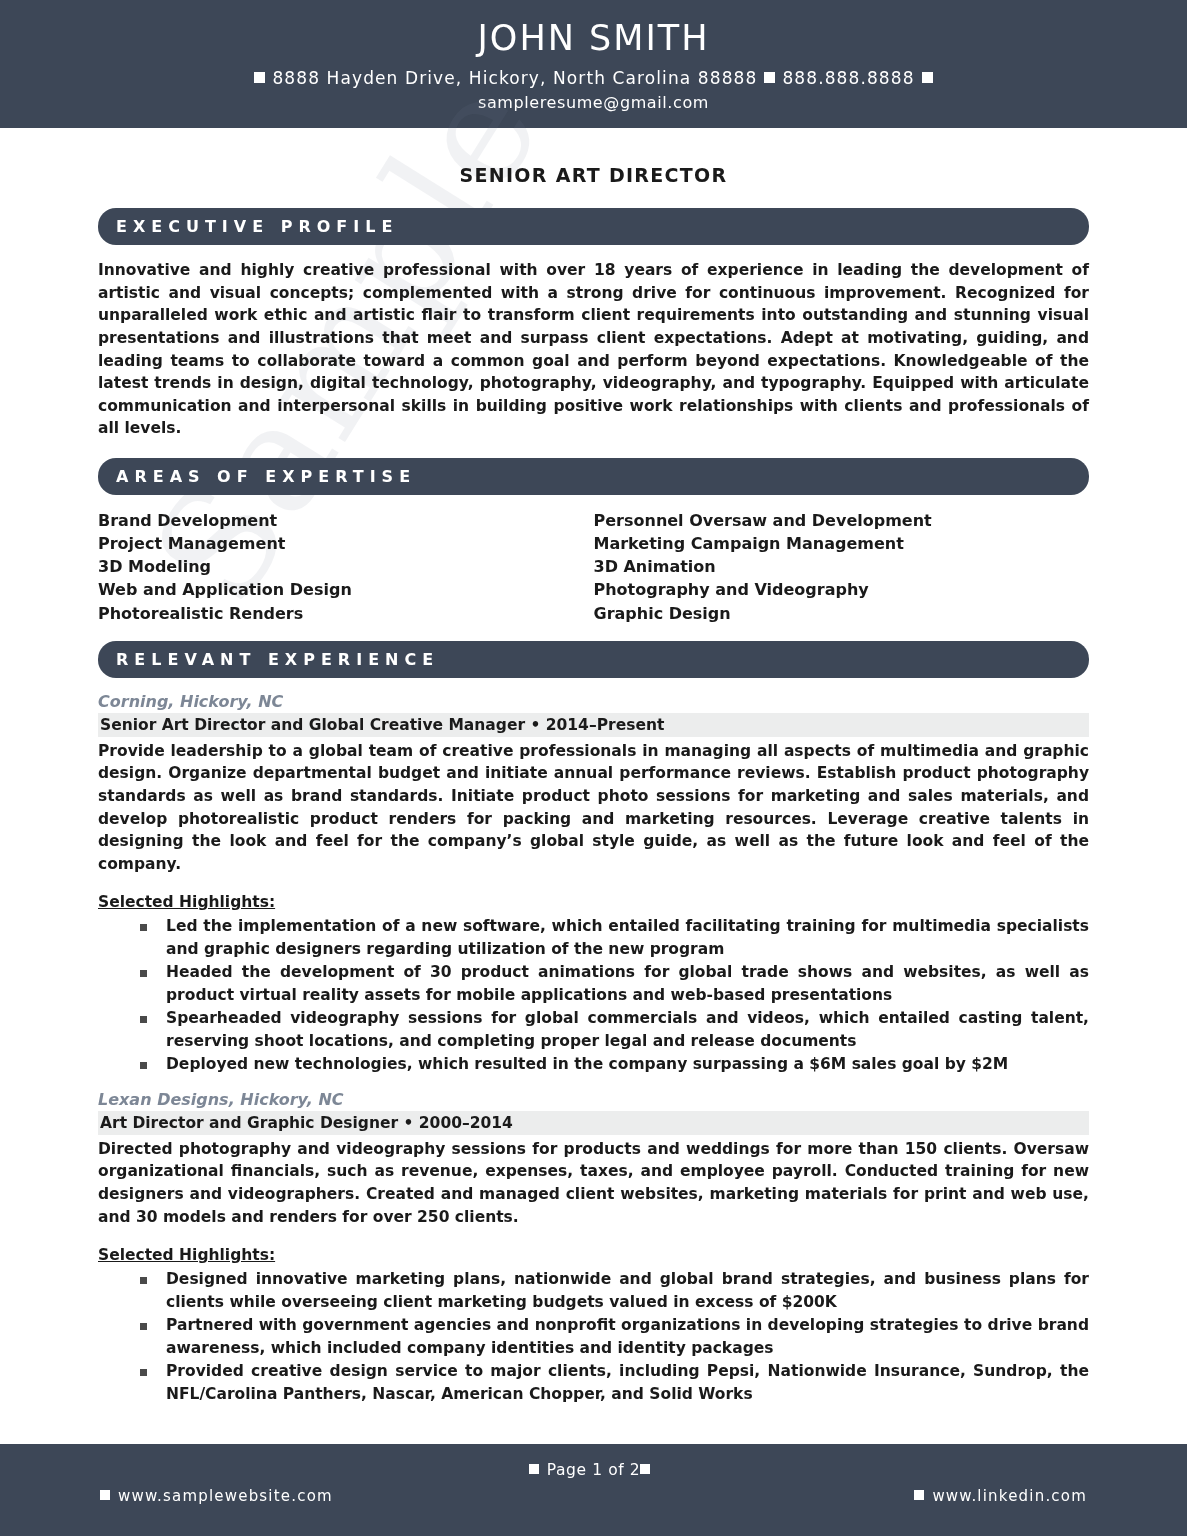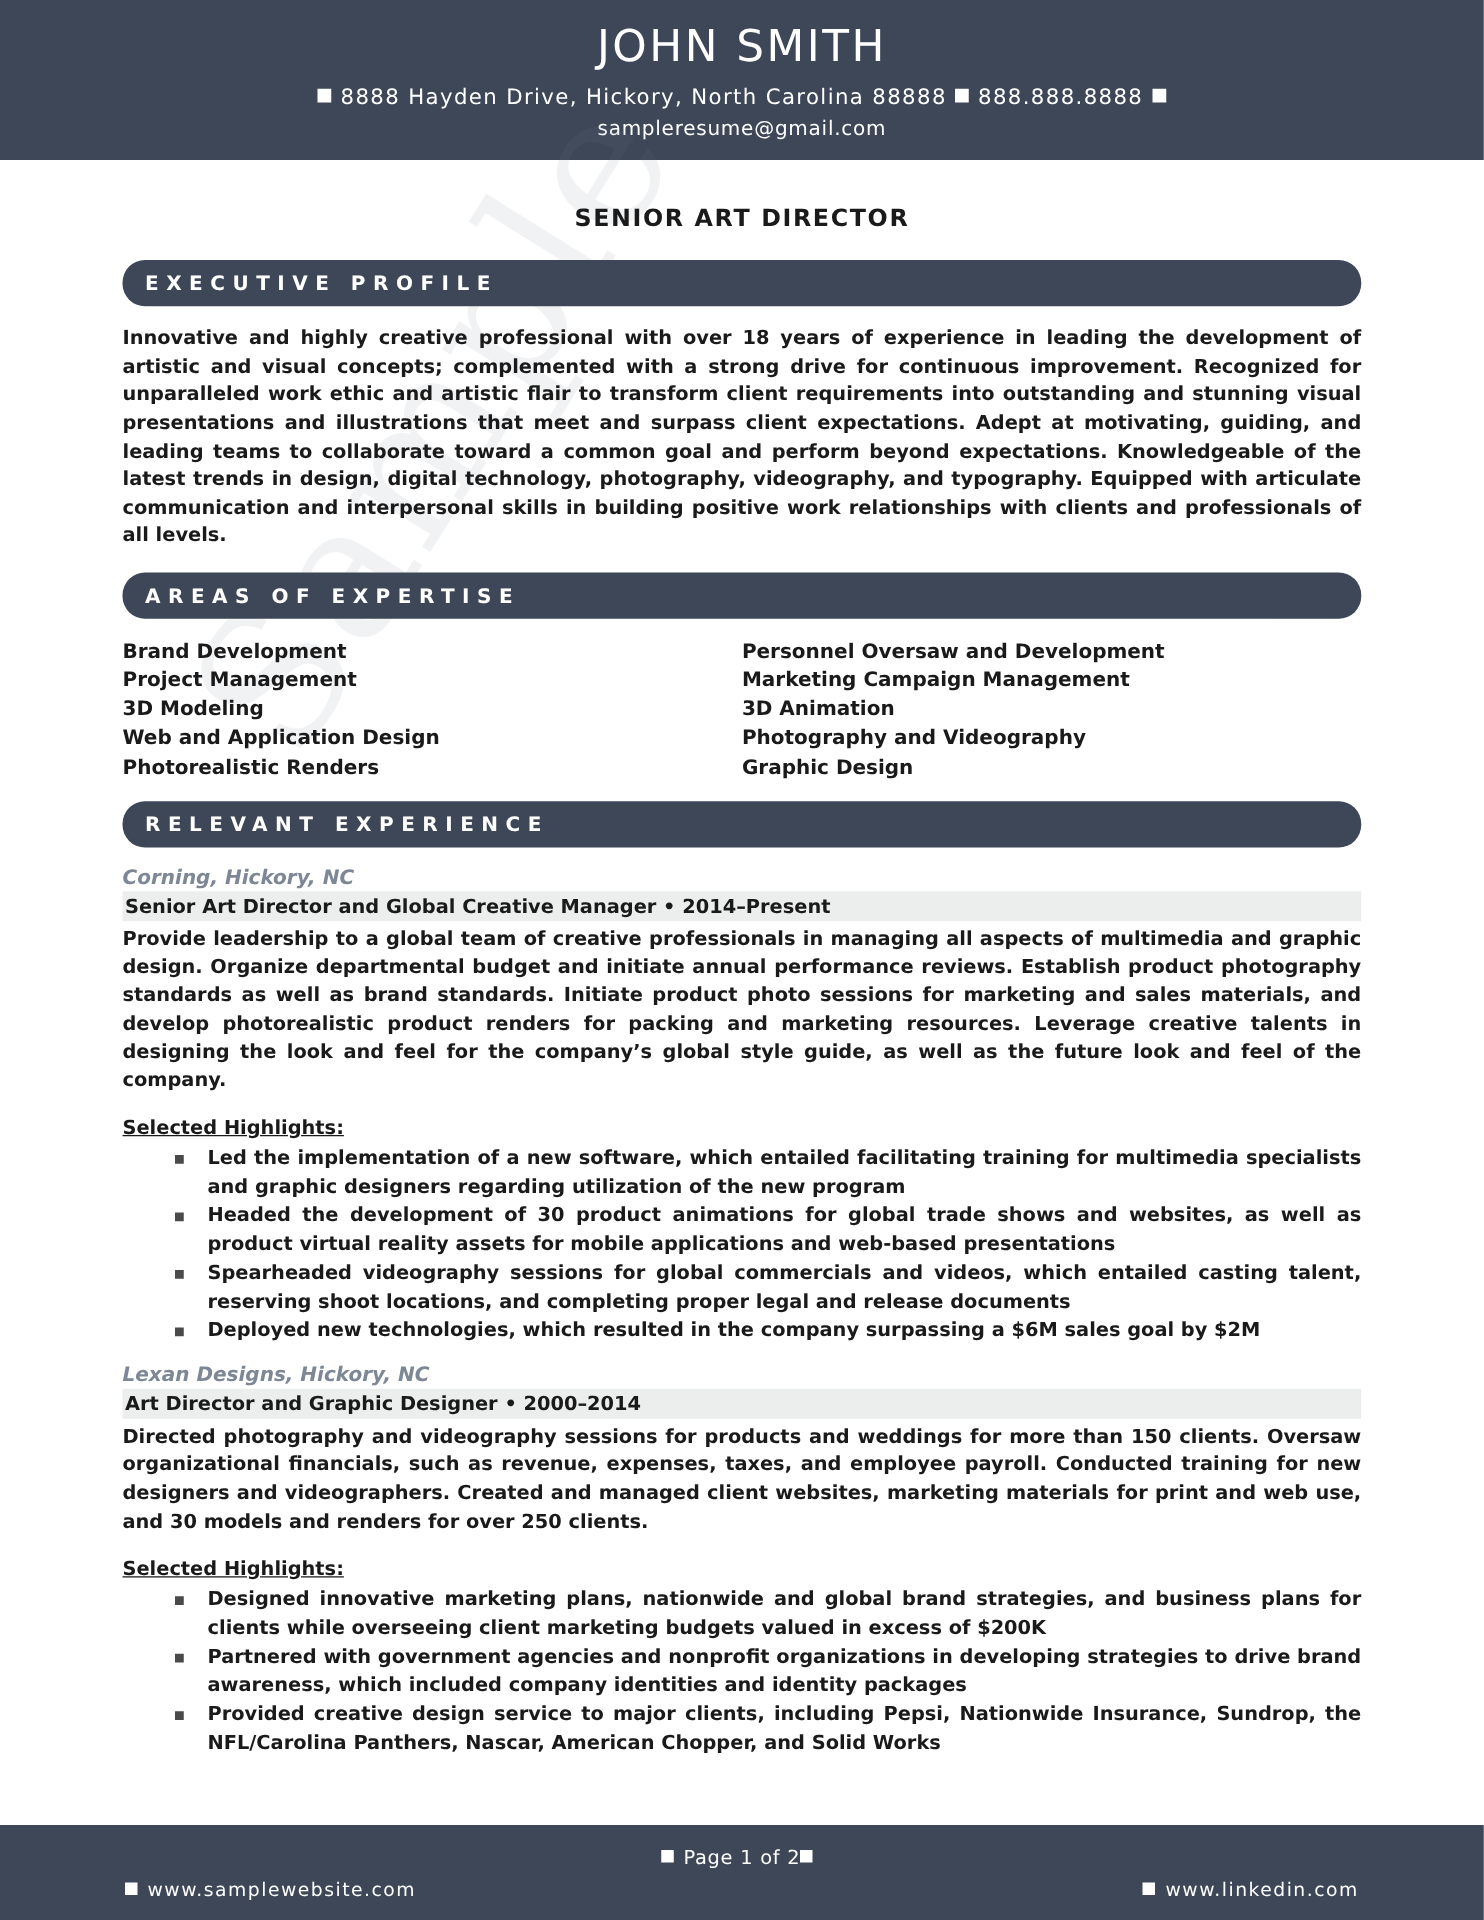--- a/index.html
+++ b/index.html
@@ -155,21 +155,21 @@
     top: 9px;
     width: 7px;
     height: 7px;
     background: #4a4a4a;
   }
   
   .footer {
     background: #3d4757;
     color: #ffffff;
     flex: 0 0 auto;
-    height: 76px;
+    height: 92px;
     position: relative;
     z-index: 10;
   }
   .footer-page {
     text-align: center;
     font-size: 15.5px;
     letter-spacing: 0.6px;
     padding-top: 17px;
   }
   .footer-links {

